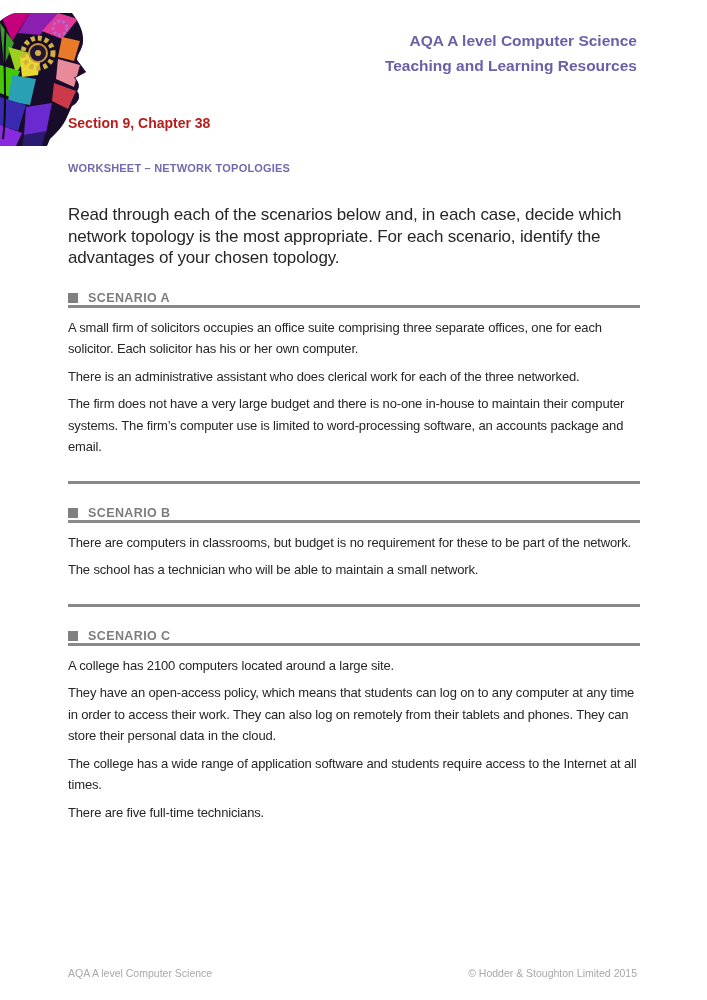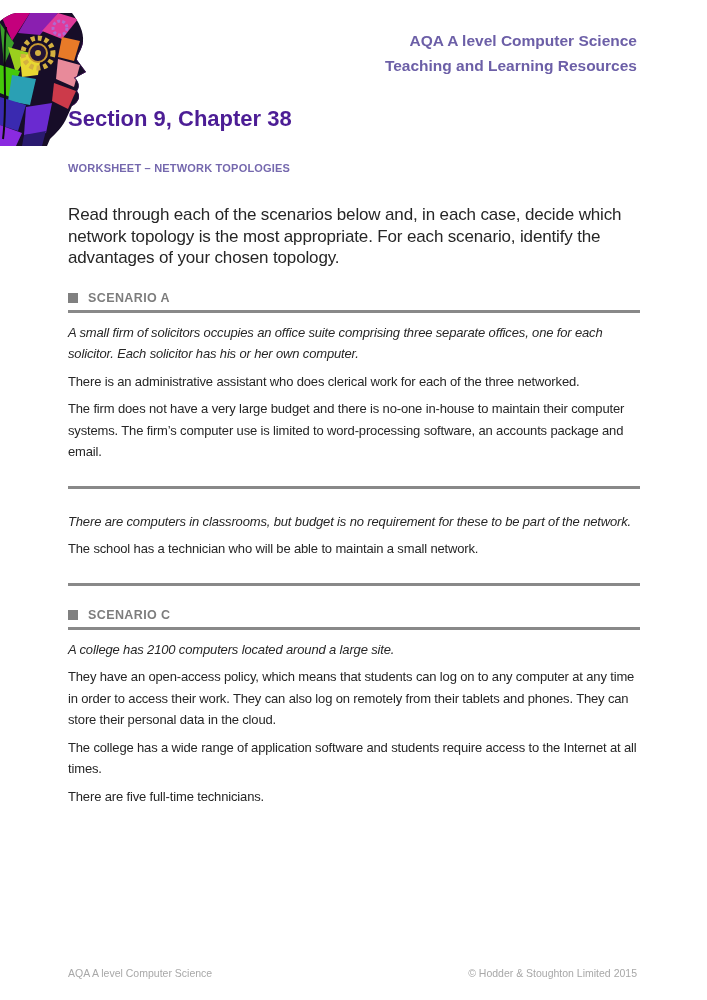--- a/index.html
+++ b/index.html
@@ -28,25 +28,25 @@
     right: 70px;
     text-align: right;
     color: #6C5FA7;
     font-weight: bold;
     font-size: 15.5px;
     line-height: 24.5px;
   }
   
   .section-title {
     position: absolute;
-    top: 93px;
+    top: 102px;
     left: 68px;
-    color: #4c1d95;
-    font-weight: bold;
-    font-size: 22px;
+    color: #b91c1c;
+    font-weight: bold;
+    font-size: 14px;
   }
   
   .main {
     position: absolute;
     top: 149px;
     left: 68px;
     width: 572px;
   }
   .worksheet-title {
     color: #7568AE;
@@ -58,21 +58,20 @@
     margin: 30px 0 0 0;
     color: #262626;
     font-size: 17px;
     letter-spacing: -0.15px;
     line-height: 21.5px;
   }
   .scenario { margin-top: 22px; }
   .scenario-header {
     display: flex;
     align-items: center;
-    padding-bottom: 5px;
     border-bottom: 3px solid #898989;
   }
   .sq {
     width: 10px;
     height: 10px;
     background: #808080;
     margin-right: 10px;
     flex: 0 0 auto;
   }
   .scenario-label {
@@ -81,21 +80,21 @@
     font-size: 12.5px;
     letter-spacing: 0.4px;
   }
   .scenario p {
     margin: 6px 0 0 0;
     color: #262626;
     font-size: 13px;
     letter-spacing: -0.15px;
     line-height: 21.5px;
   }
-  .scenario p:first-of-type { margin-top: 9px; font-style: italic; }
+  .scenario p:first-of-type { margin-top: 9px; }
   .sep {
     border: none;
     border-top: 3px solid #898989;
     margin: 23px 0 0 0;
     height: 0;
   }
   
   .footer {
     position: absolute;
     top: 954px;
@@ -163,20 +162,24 @@
         <span class="scenario-label">SCENARIO A</span>
       </div>
       <p>A small firm of solicitors occupies an office suite comprising three separate offices, one for each solicitor. Each solicitor has his or her own computer.</p>
       <p>There is an administrative assistant who does clerical work for each of the three networked.</p>
       <p>The firm does not have a very large budget and there is no-one in-house to maintain their computer systems. The firm’s computer use is limited to word-processing software, an accounts package and email.</p>
     </div>
 
     <hr class="sep">
 
     <div class="scenario">
+      <div class="scenario-header">
+        <span class="sq"></span>
+        <span class="scenario-label">SCENARIO B</span>
+      </div>
       <p>There are computers in classrooms, but budget is no requirement for these to be part of the network.</p>
       <p>The school has a technician who will be able to maintain a small network.</p>
     </div>
 
     <hr class="sep">
 
     <div class="scenario">
       <div class="scenario-header">
         <span class="sq"></span>
         <span class="scenario-label">SCENARIO C</span>

